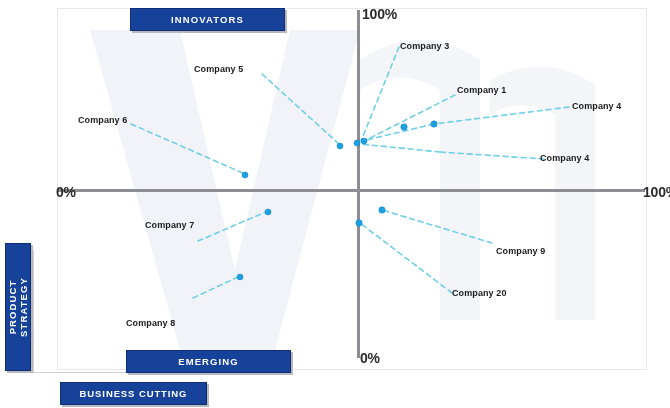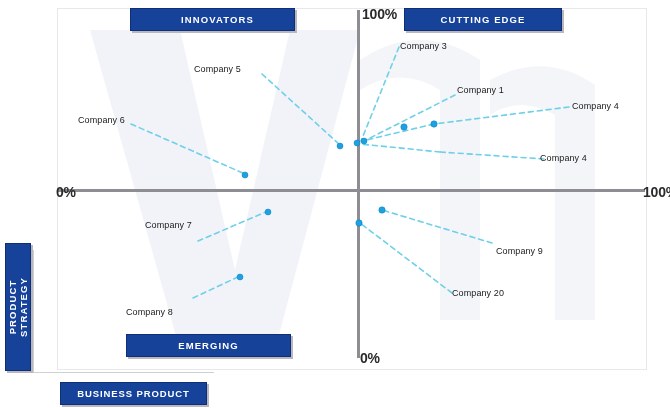--- a/index.html
+++ b/index.html
@@ -32,23 +32,23 @@
   }
   
   .chip{
     position:absolute;background:#16429a;color:#ffffff;
     font-size:9.5px;font-weight:bold;letter-spacing:1.1px;
     display:flex;align-items:center;justify-content:center;
     box-shadow:2px 2px 0 #b9b9bd;
     border:1px solid #0e2f77;
     white-space:nowrap;
   }
-  #chip-innovators{left:130px;top:8px;width:153px;height:21px;padding-left:10px;}
+  #chip-innovators{left:130px;top:8px;width:153px;height:21px;}
   #chip-cutting{left:404px;top:8px;width:156px;height:21px;}
-  #chip-emerging{left:126px;top:334px;width:163px;height:21px;}
+  #chip-emerging{left:126px;top:350px;width:163px;height:21px;}
   #chip-active{left:399px;top:330px;width:185px;height:21px;}
   
   #chip-business{
     left:60px;top:382px;width:145px;height:21px;
     letter-spacing:0.9px;
   }
   #chip-product{
     left:5px;top:243px;width:24px;height:126px;
     box-shadow:2px 2px 0 #b9b9bd;
   }
@@ -57,21 +57,21 @@
     font-size:9.5px;font-weight:bold;letter-spacing:1.1px;
     line-height:11px;text-align:center;white-space:nowrap;color:#fff;
   }
   
   .bracket{
     position:absolute;border-left:1px solid #cfcfd4;border-bottom:1px solid #cfcfd4;
     left:33px;top:250px;width:180px;height:122px;
   }
   
   .plabel{
-    position:absolute;font-size:9px;font-weight:normal;color:#1a1a1a;
+    position:absolute;font-size:9px;font-weight:bold;color:#1a1a1a;
     white-space:nowrap;letter-spacing:0.1px;
   }
   svg{position:absolute;left:0;top:0;overflow:visible;}
 </style>
 </head>
 <body>
 
 <div id="root">
 
   <svg id="watermark" viewBox="0 0 570 350" width="570" height="350">
@@ -121,29 +121,28 @@
     </g>
   </svg>
 
   <div class="plabel" style="left:194px;top:64px;">Company 5</div>
   <div class="plabel" style="left:78px;top:115px;">Company  6</div>
   <div class="plabel" style="left:400px;top:41px;">Company 3</div>
   <div class="plabel" style="left:457px;top:85px;">Company 1</div>
   <div class="plabel" style="left:572px;top:101px;">Company 4</div>
   <div class="plabel" style="left:533px;top:153px;margin-left:7px;">Company 4</div>
   <div class="plabel" style="left:137px;top:220px;margin-left:8px;">Company 7</div>
-  <div class="plabel" style="left:126px;top:307px;">Company 8</div>
+  <div class="plabel" style="left:126px;top:318px;">Company 8</div>
   <div class="plabel" style="left:496px;top:238px;margin-top:8px;">Company 9</div>
   <div class="plabel" style="left:452px;top:288px;">Company 20</div>
 
   <div class="chip" id="chip-innovators">INNOVATORS</div>
-  <div class="chip" id="chip-cutting">CUTTING EDGE</div>
   <div class="chip" id="chip-emerging">EMERGING</div>
 
-  <div class="chip" id="chip-business">BUSINESS PRODUCT</div>
+  <div class="chip" id="chip-business">BUSINESS CUTTING</div>
   <div class="chip" id="chip-product">
     <div class="rot">
       <div>PRODUCT</div>
       <div>STRATEGY</div>
     </div>
   </div>
 
 </div>
 
 </body></html>

